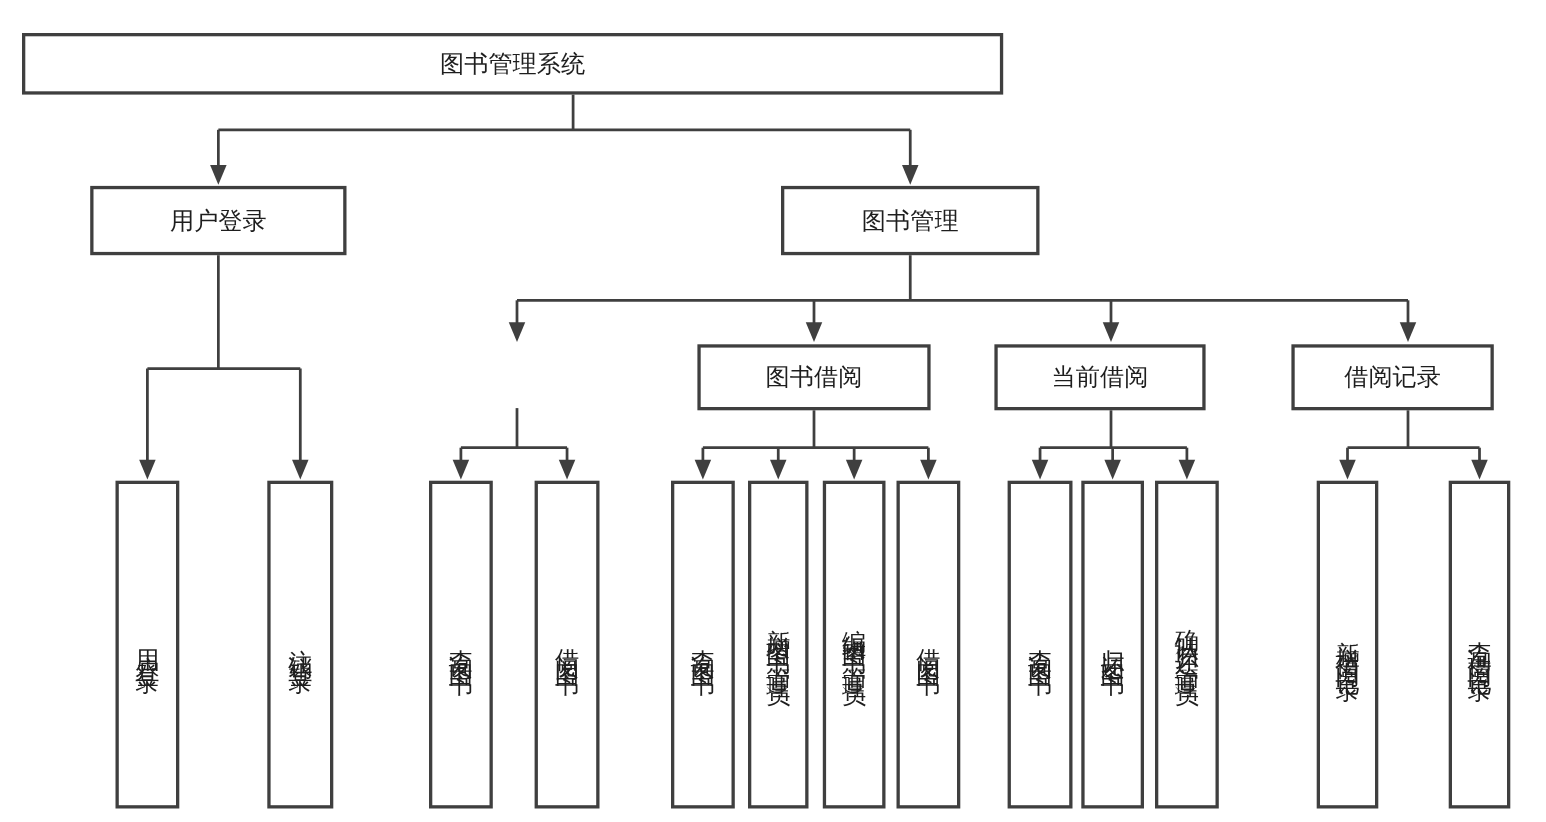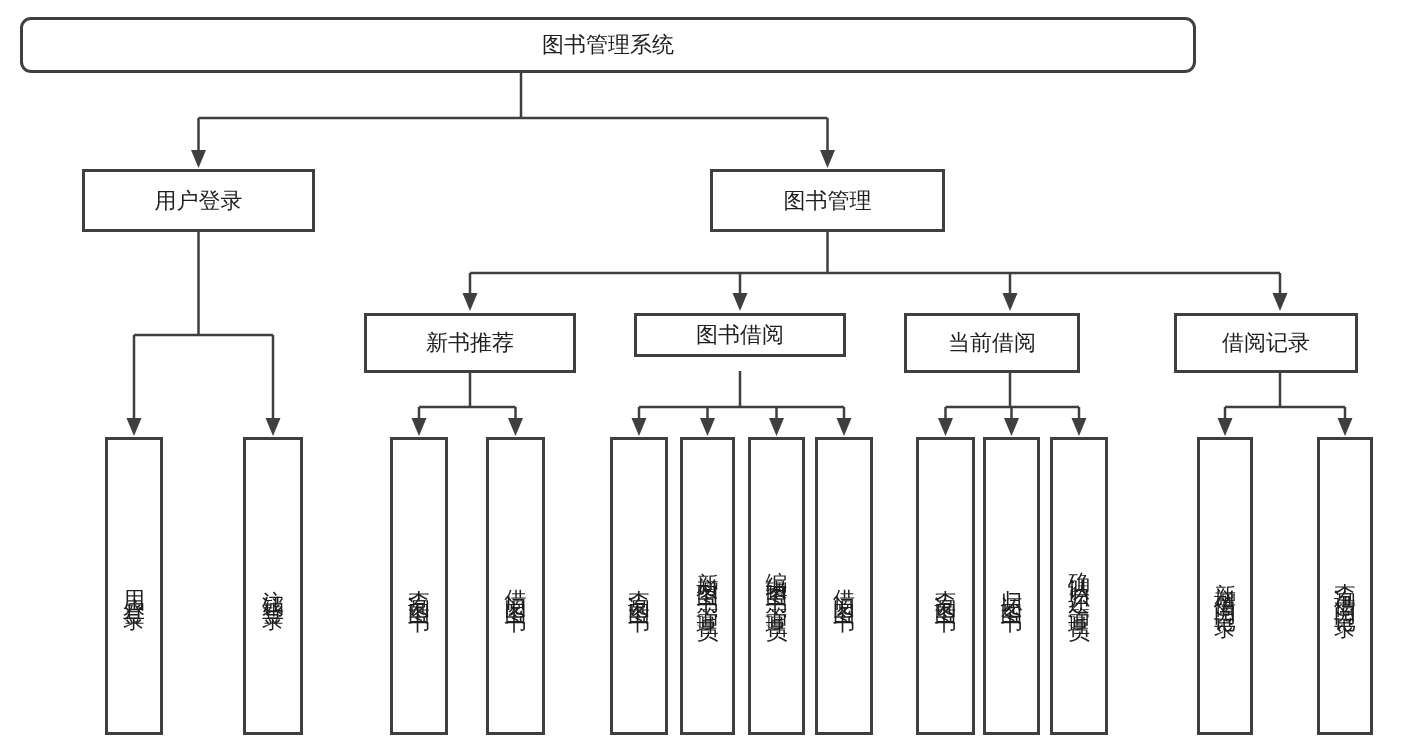--- a/index.html
+++ b/index.html
@@ -132,28 +132,27 @@
     <g>
       <line x1="1280" y1="371" x2="1280" y2="407"></line>
       <line x1="1225" y1="407" x2="1345" y2="407"></line>
       <line x1="1225" y1="407" x2="1225" y2="420"></line>
       <polygon points="1217.5,418 1232.5,418 1225,436"></polygon>
       <line x1="1345" y1="407" x2="1345" y2="420"></line>
       <polygon points="1337.5,418 1352.5,418 1345,436"></polygon>
     </g>
   </svg>
 
-  <div class="box" style="left:20px; top:17px; width:1176px; height:56px;border-radius:11px;">图书管理系统</div>
+  <div class="box" style="left:20px; top:30px; width:892px; height:56px;">图书管理系统</div>
 
   <div class="box" style="left:82px; top:169px; width:233px; height:63px;">用户登录</div>
   <div class="box" style="left:710px; top:169px; width:235px; height:63px;">图书管理</div>
 
-  <div class="box" style="left:364px; top:313px; width:212px; height:60px;">新书推荐</div>
-  <div class="box" style="left:634px; top:313px; width:212px; height:44px;">图书借阅</div>
-  <div class="box" style="left:904px; top:313px; width:176px; height:60px;">当前借阅</div>
+  <div class="box" style="left:634px; top:313px; width:212px; height:60px;">图书借阅</div>
+  <div class="box" style="left:904px; top:313px; width:192px; height:60px;">当前借阅</div>
   <div class="box" style="left:1174px; top:313px; width:184px; height:60px;">借阅记录</div>
 
   <div class="leaf" style="left:105px; top:437px; width:58px; height:298px;">
     <span class="vtext">用户登录</span>
   </div>
   <div class="leaf" style="left:243px; top:437px; width:60px; height:298px;">
     <span class="vtext">注销登录</span>
   </div>
   <div class="leaf" style="left:390px; top:437px; width:58px; height:298px;">
     <span class="vtext">查询图书</span>

